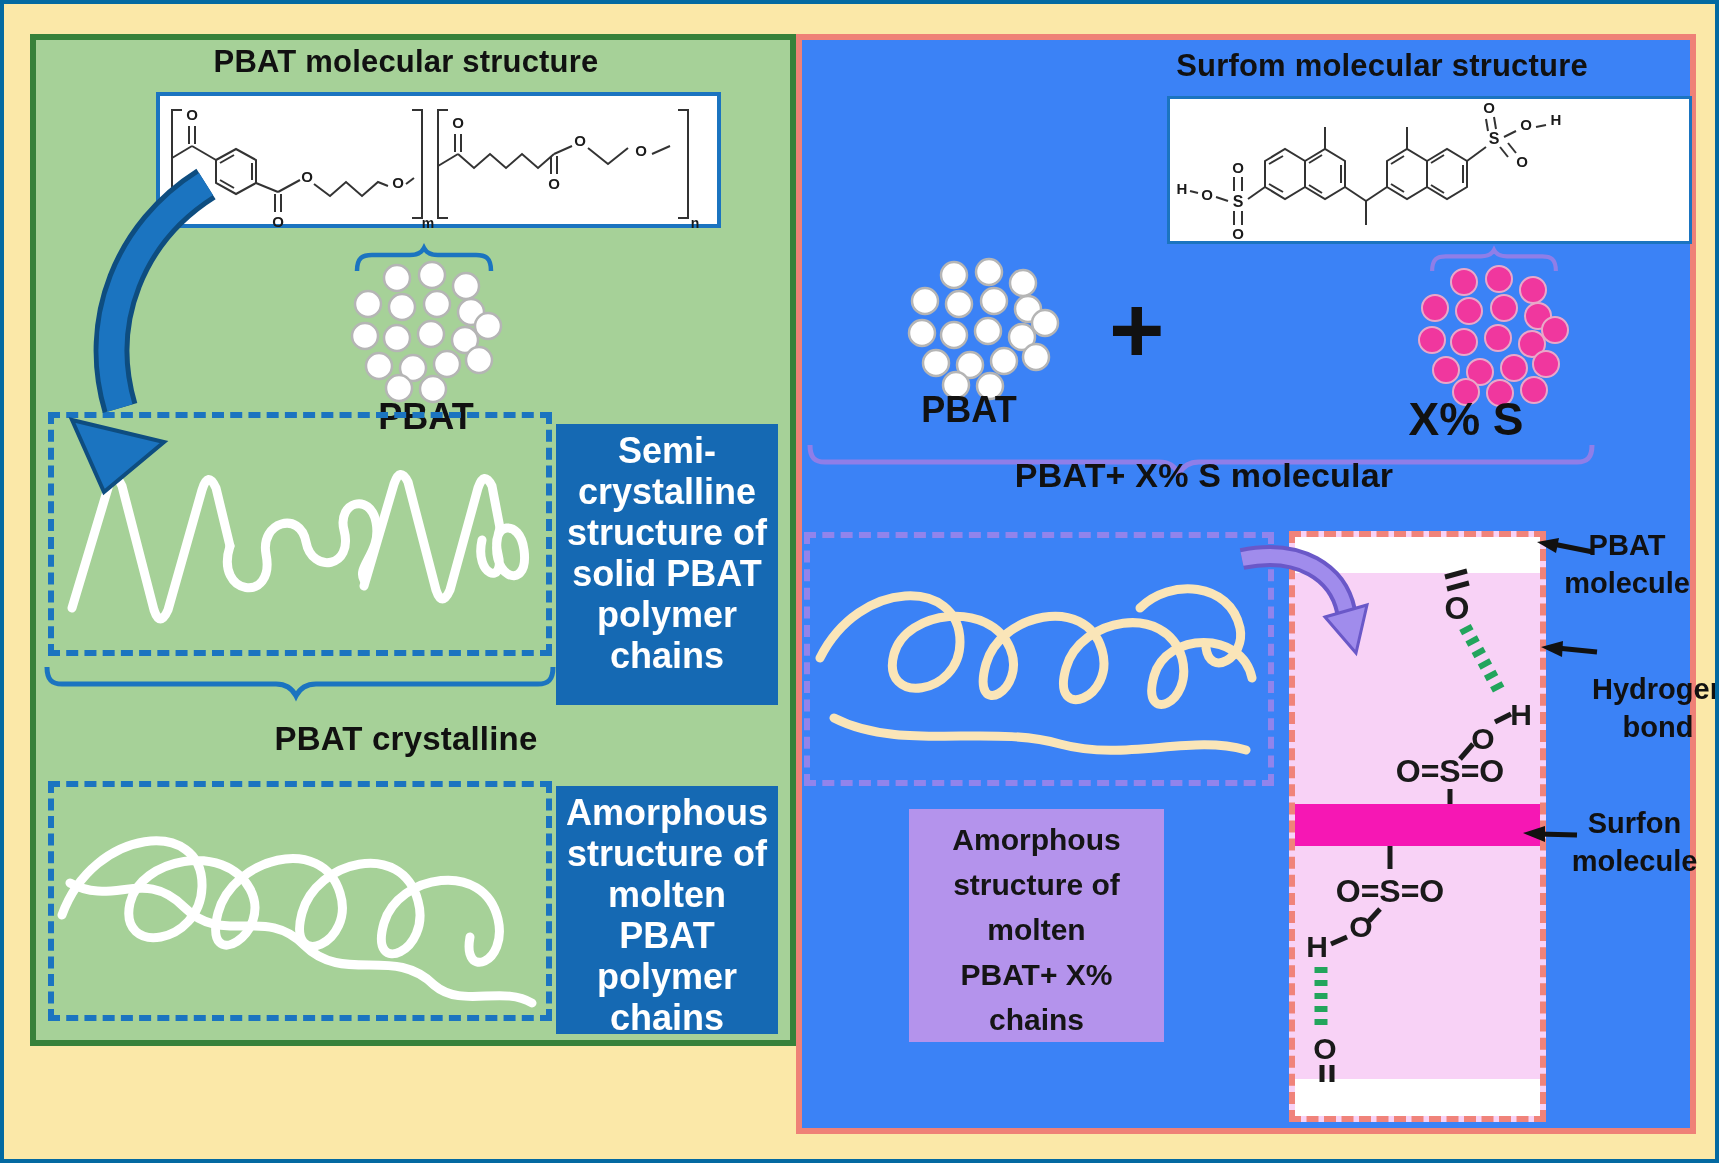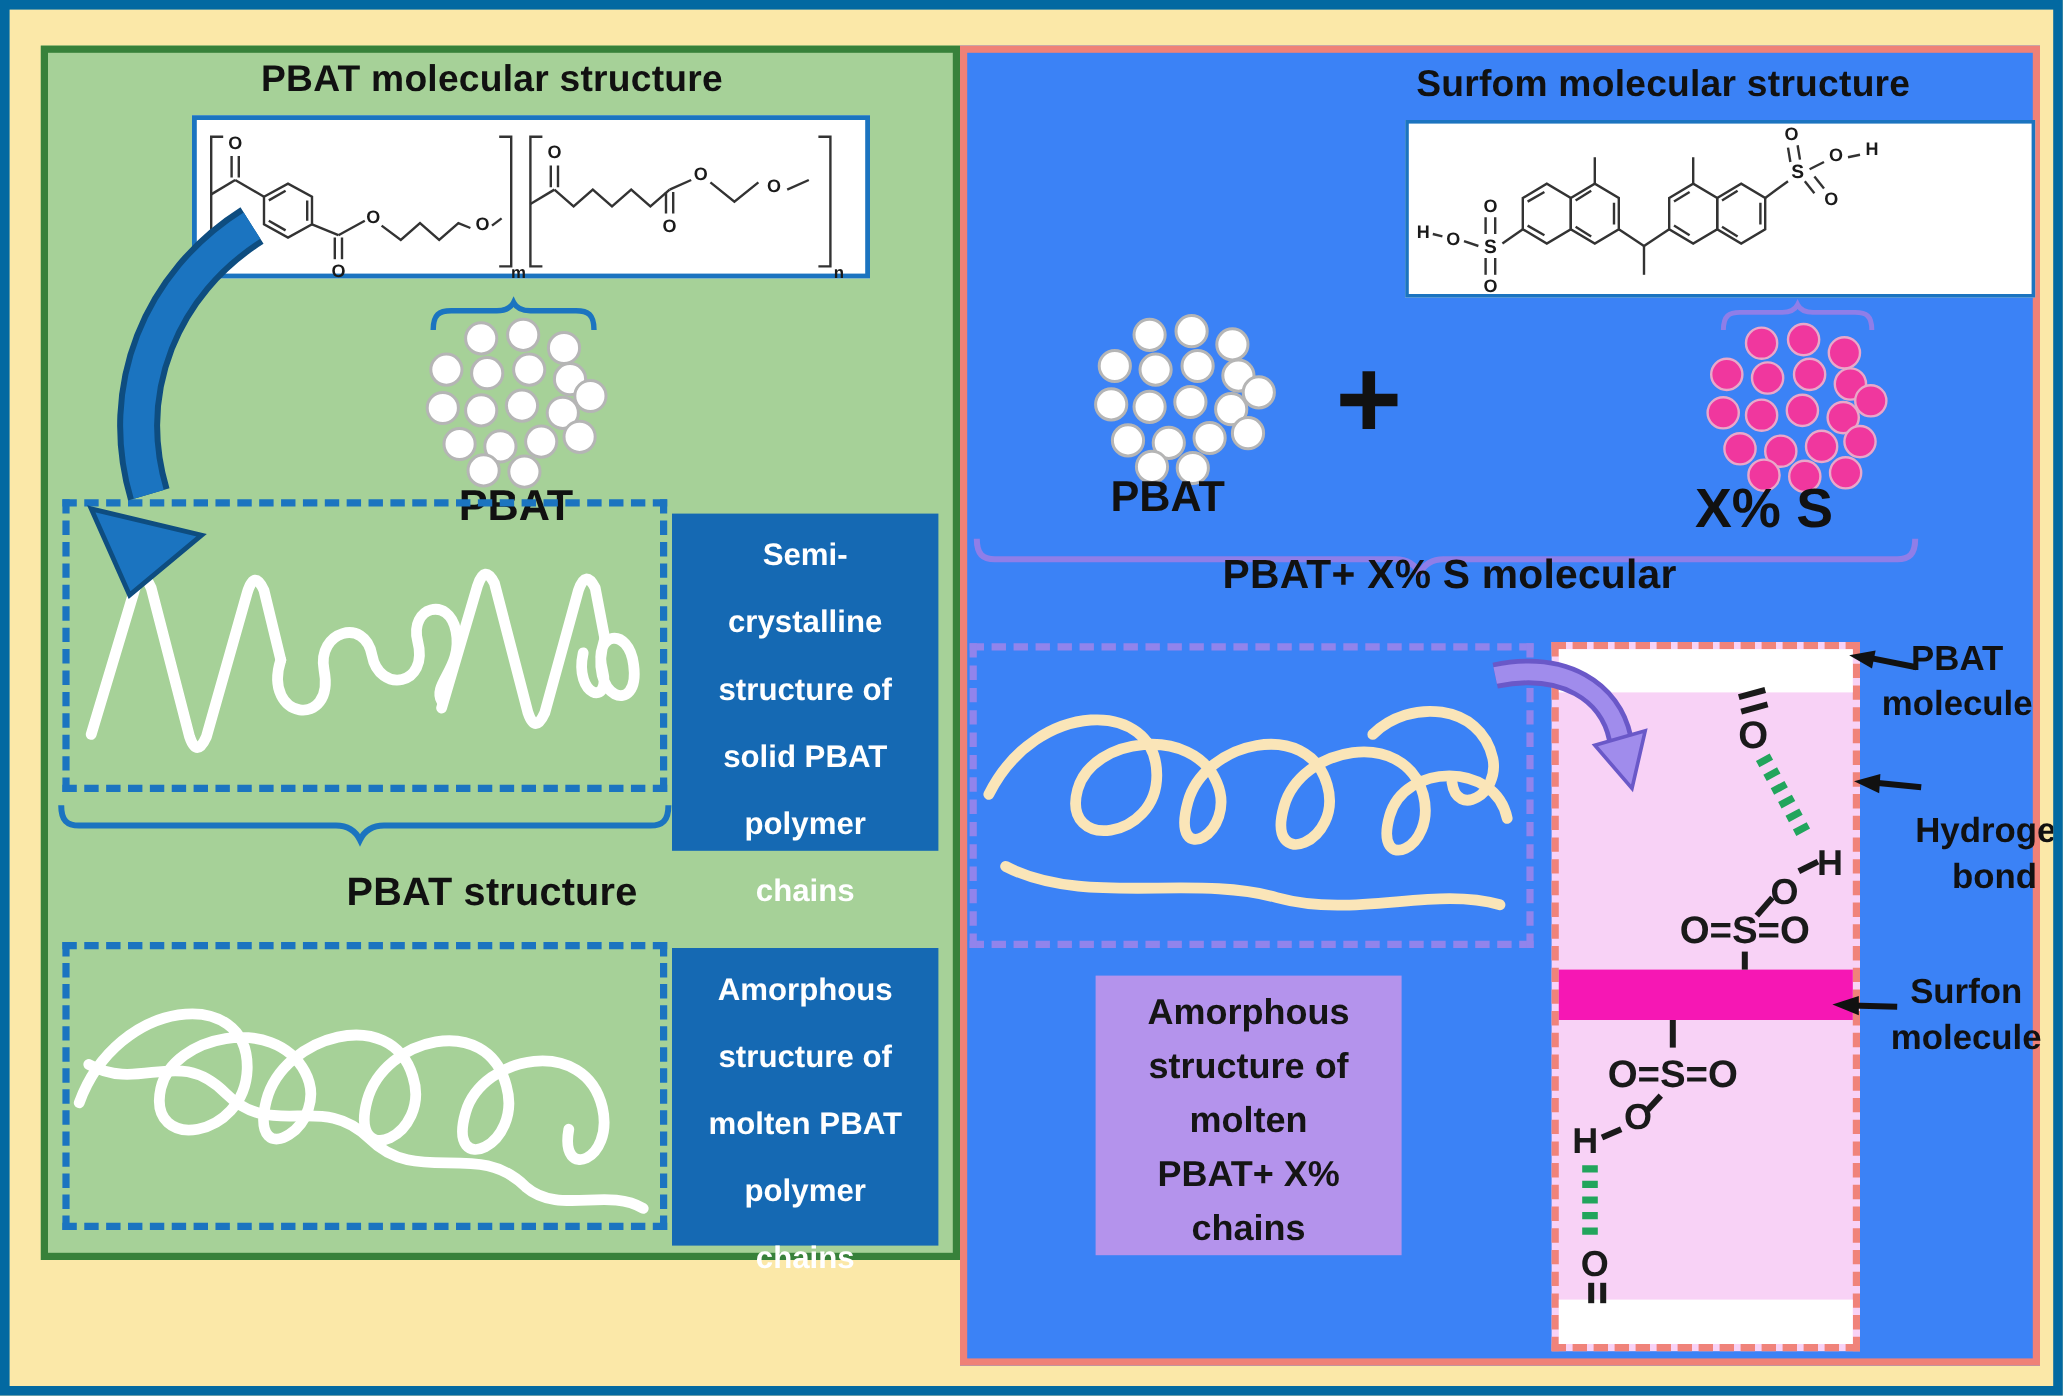--- a/index.html
+++ b/index.html
@@ -1,24 +1,24 @@
 <!DOCTYPE html>
 <html><head>
 <meta charset="utf-8">
 <style>
   html,body{margin:0;padding:0;}
   body{font-family:"Liberation Sans", sans-serif; background:#fff;}
-  .page{position:relative; width:1719px; height:1163px; background:#FBE8A8; border:8px solid #0369a1; box-sizing:border-box; overflow:hidden;}
+  .page{position:relative; width:1719px; height:1163px; background:#FBE8A8; border:4px solid #0369a1; box-sizing:border-box; overflow:hidden;}
   .panel{position:absolute; box-sizing:border-box;}
   .panel-left{left:26px; top:30px; width:766px; height:1012px; background:#A6D198; border:6px solid #37813A;}
   .panel-right{left:792px; top:30px; width:900px; height:1100px; background:#3b82f6; border:6px solid #EF8177;}
   .abs{position:absolute; box-sizing:border-box;}
   .title{font-weight:bold; font-size:31px; color:#111; text-align:center; letter-spacing:0.2px;}
   .chembox{background:#fff; border:4px solid #1B74C0;}
-  .bluebox{background:#1569B3; color:#fff; font-weight:bold; font-size:26px; line-height:56px; text-align:center; white-space:pre-line;}
+  .bluebox{background:#1569B3; color:#fff; font-weight:bold; font-size:36px; line-height:41px; text-align:center; white-space:pre-line;}
   .purplebox{background:#B493EC; color:#151515; font-weight:bold; font-size:30px; line-height:45px; text-align:center; white-space:pre-line;}
   .dashed-blue{border:6px dashed #1B74C0;}
   .dashed-purple{border:6px dashed #9184EC;}
   .hbox{border:6px dashed #F0837A; background:#F8D2F6;}
   .biglabel{font-weight:bold; font-size:34px; color:#111; text-align:center;}
   .annot{font-weight:bold; font-size:29px; line-height:38px; color:#111; text-align:center; white-space:pre-line;}
   .plus{font-weight:bold; font-size:95px; color:#111; line-height:90px;}
   svg{display:block; overflow:visible;}
   svg text{font-family:"Liberation Sans", sans-serif; fill:#1a1a1a;}
 </style>
@@ -127,21 +127,21 @@
 crystalline
 structure of
 solid PBAT
 polymer
 chains</div>
 
     <svg class="abs" style="left:8px; top:624px;" width="512" height="36" viewBox="0 0 512 36">
       <path d="M3,3 C3,16 8,20 18,20 L232,20 C242,20 248,24 252,32 C256,24 262,20 272,20 L494,20 C504,20 509,16 509,3" stroke="#1B74C0" stroke-width="5" fill="none"></path>
     </svg>
 
-    <div class="abs title" style="left:150px; top:680px; width:440px; font-size:33px;">PBAT structure</div>
+    <div class="abs title" style="left:150px; top:680px; width:440px; font-size:33px;">PBAT crystalline</div>
 
     <div class="abs dashed-blue" style="left:12px; top:741px; width:504px; height:240px;">
       <svg width="492" height="228" viewBox="0 0 492 228">
         <g stroke="#ffffff" stroke-width="9" fill="none" stroke-linecap="round">
           <path d="M8,128 C40,40 150,30 148,100 C146,158 64,170 76,116 C86,72 170,54 196,102 C220,146 148,190 164,126 C178,72 268,46 286,106 C302,156 232,186 248,126 C262,74 348,52 364,114 C378,164 314,192 330,136 C344,88 430,72 444,132 C454,176 408,194 416,150"></path>
           <path d="M16,96 C60,120 90,80 130,120 C170,160 210,118 250,158 C290,198 340,158 380,198 C408,222 448,198 478,216"></path>
         </g>
       </svg>
     </div>
 

